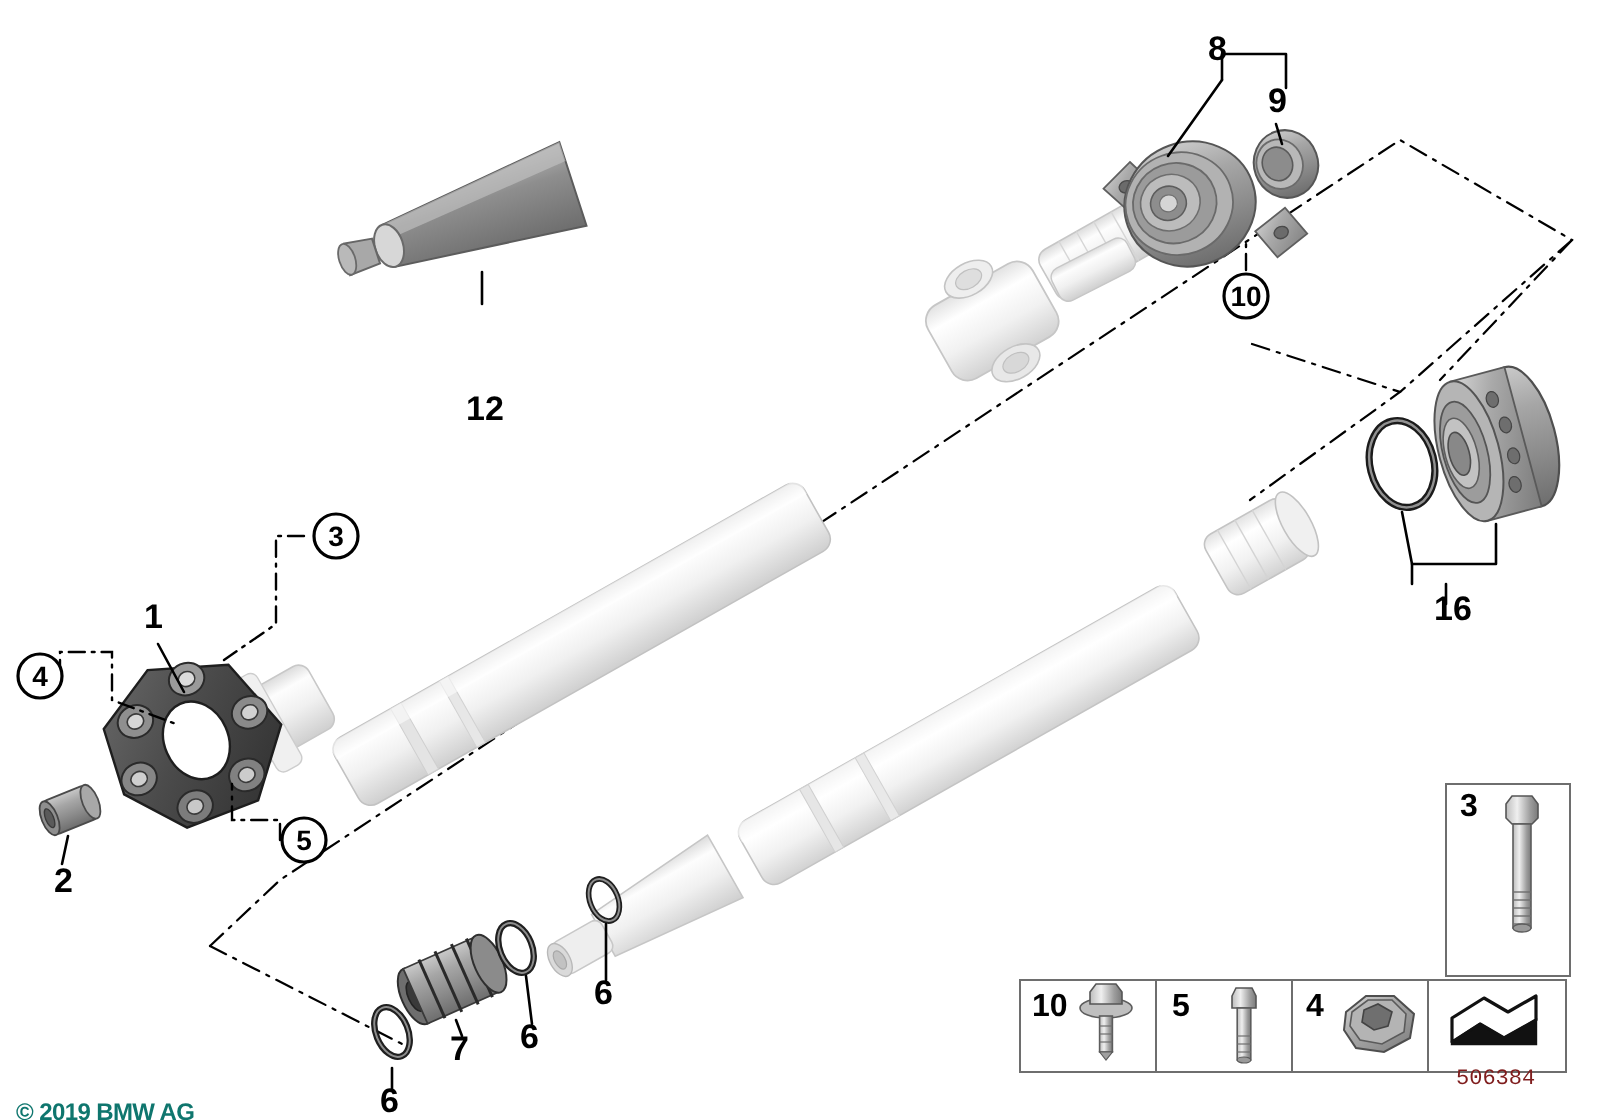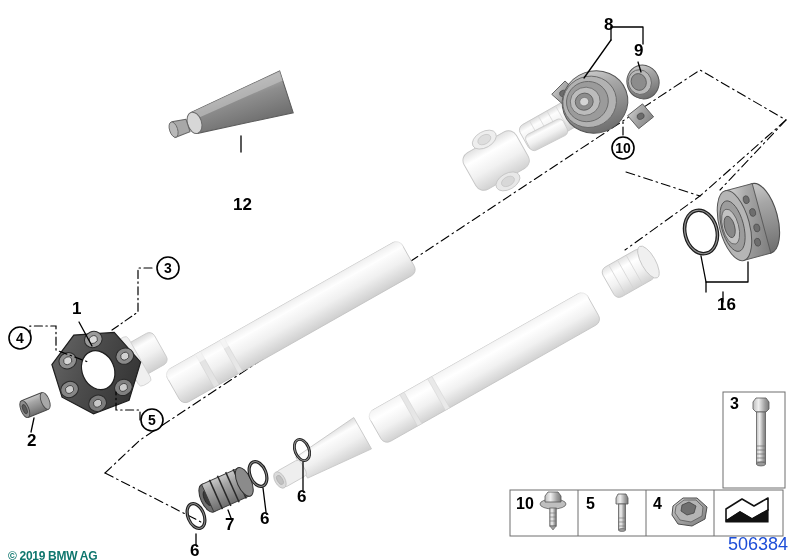--- a/index.html
+++ b/index.html
@@ -35,23 +35,23 @@
     font-weight: bold;
     letter-spacing: -0.3px;
     font-family: "Liberation Sans", sans-serif;
     color: #0f766e;
     white-space: nowrap;
   }
   .diagram-id-text {
     position: absolute;
     left: 728px;
     top: 534px;
-    font-size: 18px;
-    font-family: Liberation Sans, sans-serif;
-    color: #1d4ed8;
+    font-size: 11px;
+    font-family: Liberation Mono, monospace;
+    color: #7f1d1d;
     white-space: nowrap;
   }
   .callout-num {
     position: absolute;
     font-size: 17px;
     font-weight: bold;
     font-family: "Liberation Sans", sans-serif;
     color: #000;
     line-height: 1;
     white-space: nowrap;

